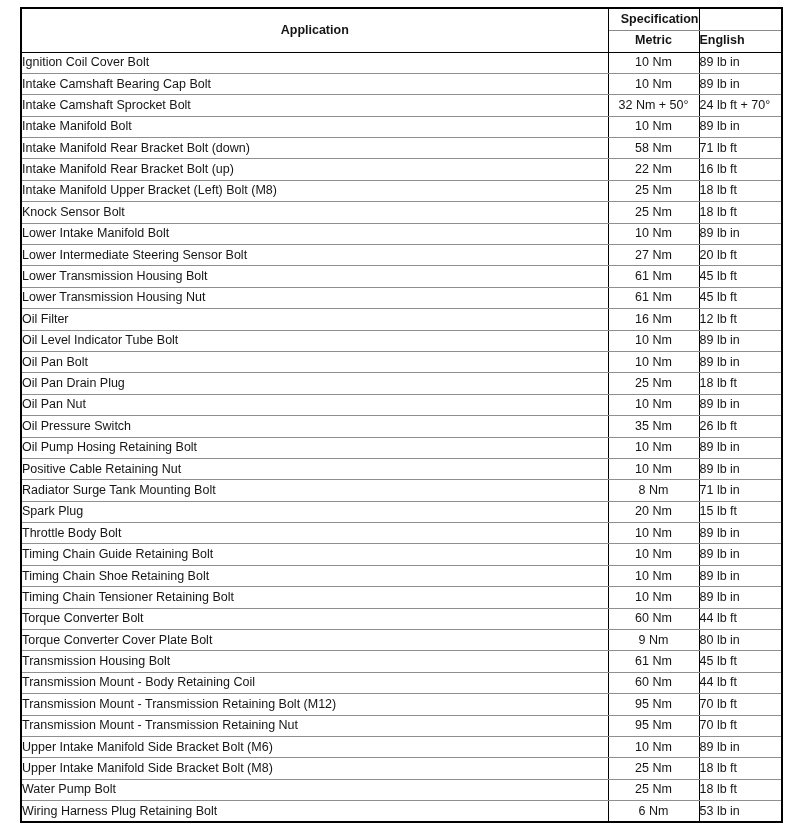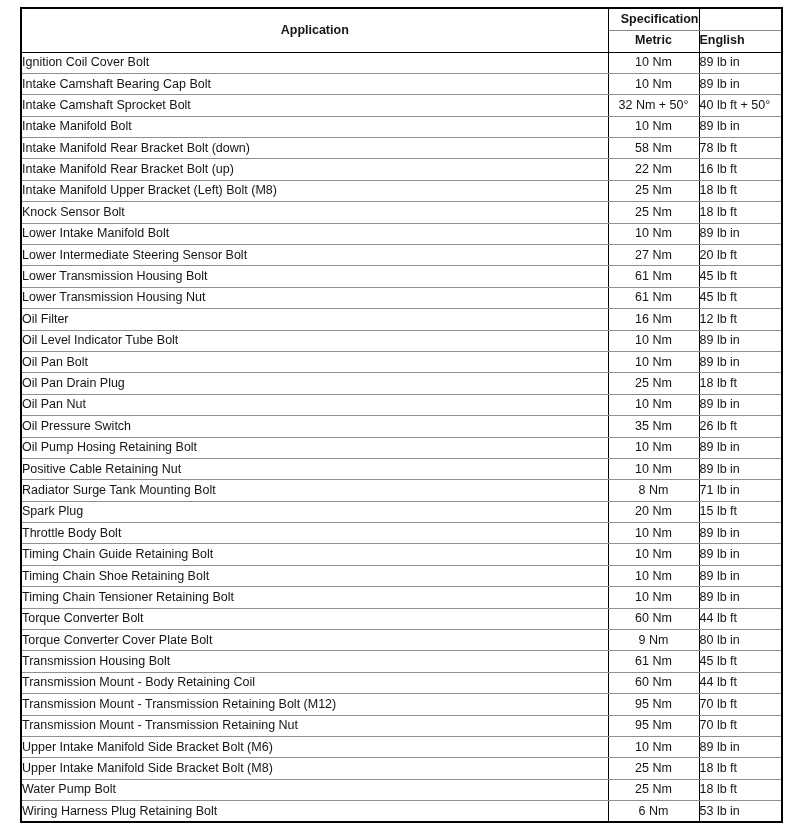--- a/index.html
+++ b/index.html
@@ -132,31 +132,31 @@
           <td class="cell-english">89 lb in</td>
         </tr>
         <tr>
           <td class="cell-app">Intake Camshaft Bearing Cap Bolt</td>
           <td class="cell-metric">10 Nm</td>
           <td class="cell-english">89 lb in</td>
         </tr>
         <tr>
           <td class="cell-app">Intake Camshaft Sprocket Bolt</td>
           <td class="cell-metric">32 Nm + 50°</td>
-          <td class="cell-english">40 lb ft + 50°</td>
+          <td class="cell-english">24 lb ft + 70°</td>
         </tr>
         <tr>
           <td class="cell-app">Intake Manifold Bolt</td>
           <td class="cell-metric">10 Nm</td>
           <td class="cell-english">89 lb in</td>
         </tr>
         <tr>
           <td class="cell-app">Intake Manifold Rear Bracket Bolt (down)</td>
           <td class="cell-metric">58 Nm</td>
-          <td class="cell-english">78 lb ft</td>
+          <td class="cell-english">71 lb ft</td>
         </tr>
         <tr>
           <td class="cell-app">Intake Manifold Rear Bracket Bolt (up)</td>
           <td class="cell-metric">22 Nm</td>
           <td class="cell-english">16 lb ft</td>
         </tr>
         <tr>
           <td class="cell-app">Intake Manifold Upper Bracket (Left) Bolt (M8)</td>
           <td class="cell-metric">25 Nm</td>
           <td class="cell-english">18 lb ft</td>

